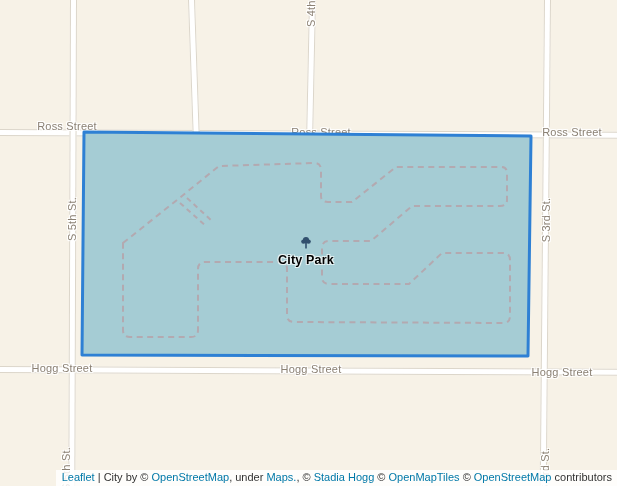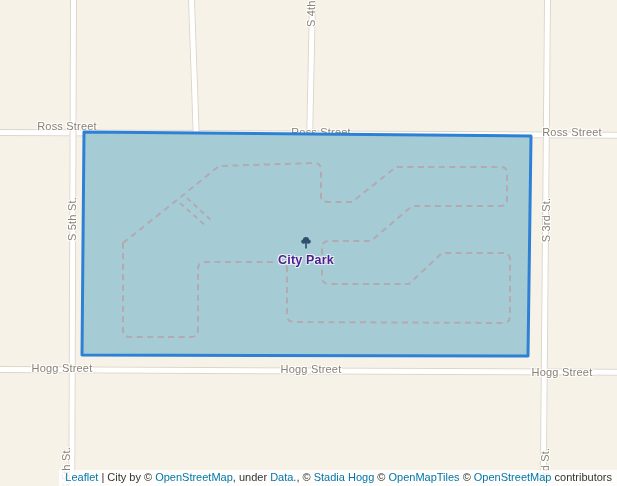--- a/index.html
+++ b/index.html
@@ -35,21 +35,21 @@
   .street-label.v { transform:translate(-50%,-50%) rotate(-90deg); }
   
   #overlay { position:absolute; left:0; top:0; }
   
   #poi {
     position:absolute; left:306px; top:236px; width:0; height:0;
   }
   #tree-icon { position:absolute; left:-6px; top:0; }
   #poi-label {
     position:absolute; left:0; top:17px; transform:translateX(-50%);
-    font-size:12.5px; font-weight:600; color:#4c1d95; white-space:nowrap;
+    font-size:12.5px; font-weight:600; color:#000000; white-space:nowrap;
     text-shadow:1px 1px 0 rgba(236,244,244,.9),-1px -1px 0 rgba(236,244,244,.9),
                 1px -1px 0 rgba(236,244,244,.9),-1px 1px 0 rgba(236,244,244,.9);
     letter-spacing:0.2px;
   }
   
   #attribution {
     position:absolute; right:0; bottom:0; height:13px;
     background:rgba(255,255,255,0.82);
     padding:1px 5px 2px 6px;
     font-size:11px; line-height:13px; color:#333; white-space:nowrap;
@@ -95,16 +95,16 @@
     <svg id="tree-icon" width="12" height="14" viewBox="0 0 12 14">
       <circle cx="6" cy="4.2" r="3.1" fill="#32506e"></circle>
       <circle cx="3.4" cy="5.6" r="2.2" fill="#32506e"></circle>
       <circle cx="8.6" cy="5.6" r="2.2" fill="#32506e"></circle>
       <rect x="5.2" y="6.5" width="1.6" height="6" fill="#32506e"></rect>
     </svg>
     <div id="poi-label">City Park</div>
   </div>
 
   <div id="attribution">
-    <a>Leaflet</a><span> | City by © </span><a>OpenStreetMap</a><span>, under </span><a>Data.</a><span>, © </span><a>Stadia Hogg</a><span> © </span><a>OpenMapTiles</a><span> © </span><a>OpenStreetMap</a><span> contributors</span>
+    <a>Leaflet</a><span> | City by © </span><a>OpenStreetMap</a><span>, under </span><a>Maps.</a><span>, © </span><a>Stadia Hogg</a><span> © </span><a>OpenMapTiles</a><span> © </span><a>OpenStreetMap</a><span> contributors</span>
   </div>
 
 </div>
 
 </body></html>

